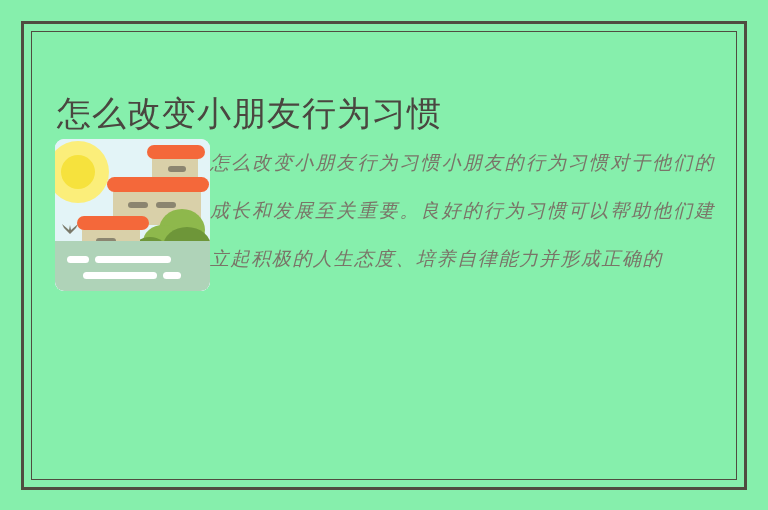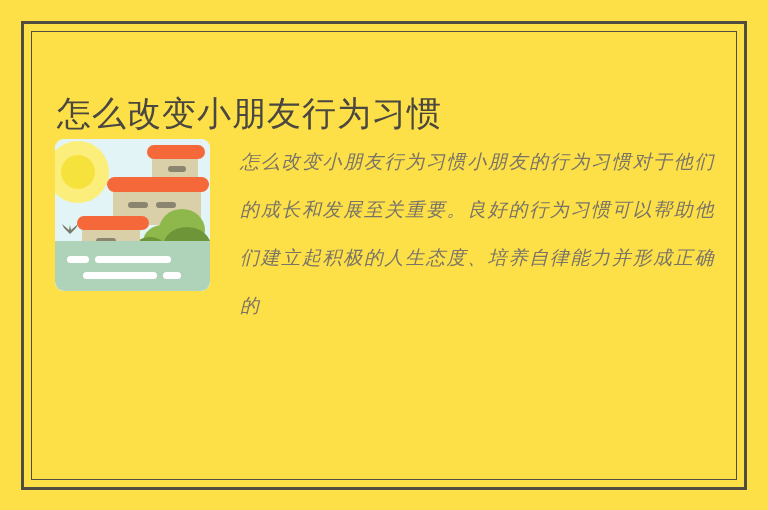--- a/index.html
+++ b/index.html
@@ -12,21 +12,21 @@
     background: #FDFDF5;
     font-family: "Liberation Sans", "DejaVu Sans", sans-serif;
     overflow: hidden;
   }
 
   
   .page {
     position: relative;
     width: 768px;
     height: 510px;
-    background: #fde047;
+    background: #86efac;
     box-sizing: border-box;
   }
 
   .frame-outer {
     position: absolute;
     left: 21px;
     top: 21px;
     width: 726px;
     height: 469px;
     border: 3px solid #4F4C40;
@@ -190,22 +190,21 @@
     height: 7px;
   }
   .bar-1 { left: 12px; top: 15px; width: 22px; }
   .bar-2 { left: 40px; top: 15px; width: 76px; }
   .bar-3 { left: 28px; top: 31px; width: 74px; }
   .bar-4 { left: 108px; top: 31px; width: 18px; }
 
   
   .body-text {
     flex: 1 1 auto;
-    margin-left: 30px;
-    font-family: Liberation Mono, monospace;
+    font-family: Liberation Serif, serif;
     font-size: 19px;
     line-height: 48px;
     color: #7A7468;
     letter-spacing: 1.6px;
     font-style: italic;
     text-align: justify;
     word-break: break-all;
     padding-top: 50px;
     margin-top: -50px;
   }

